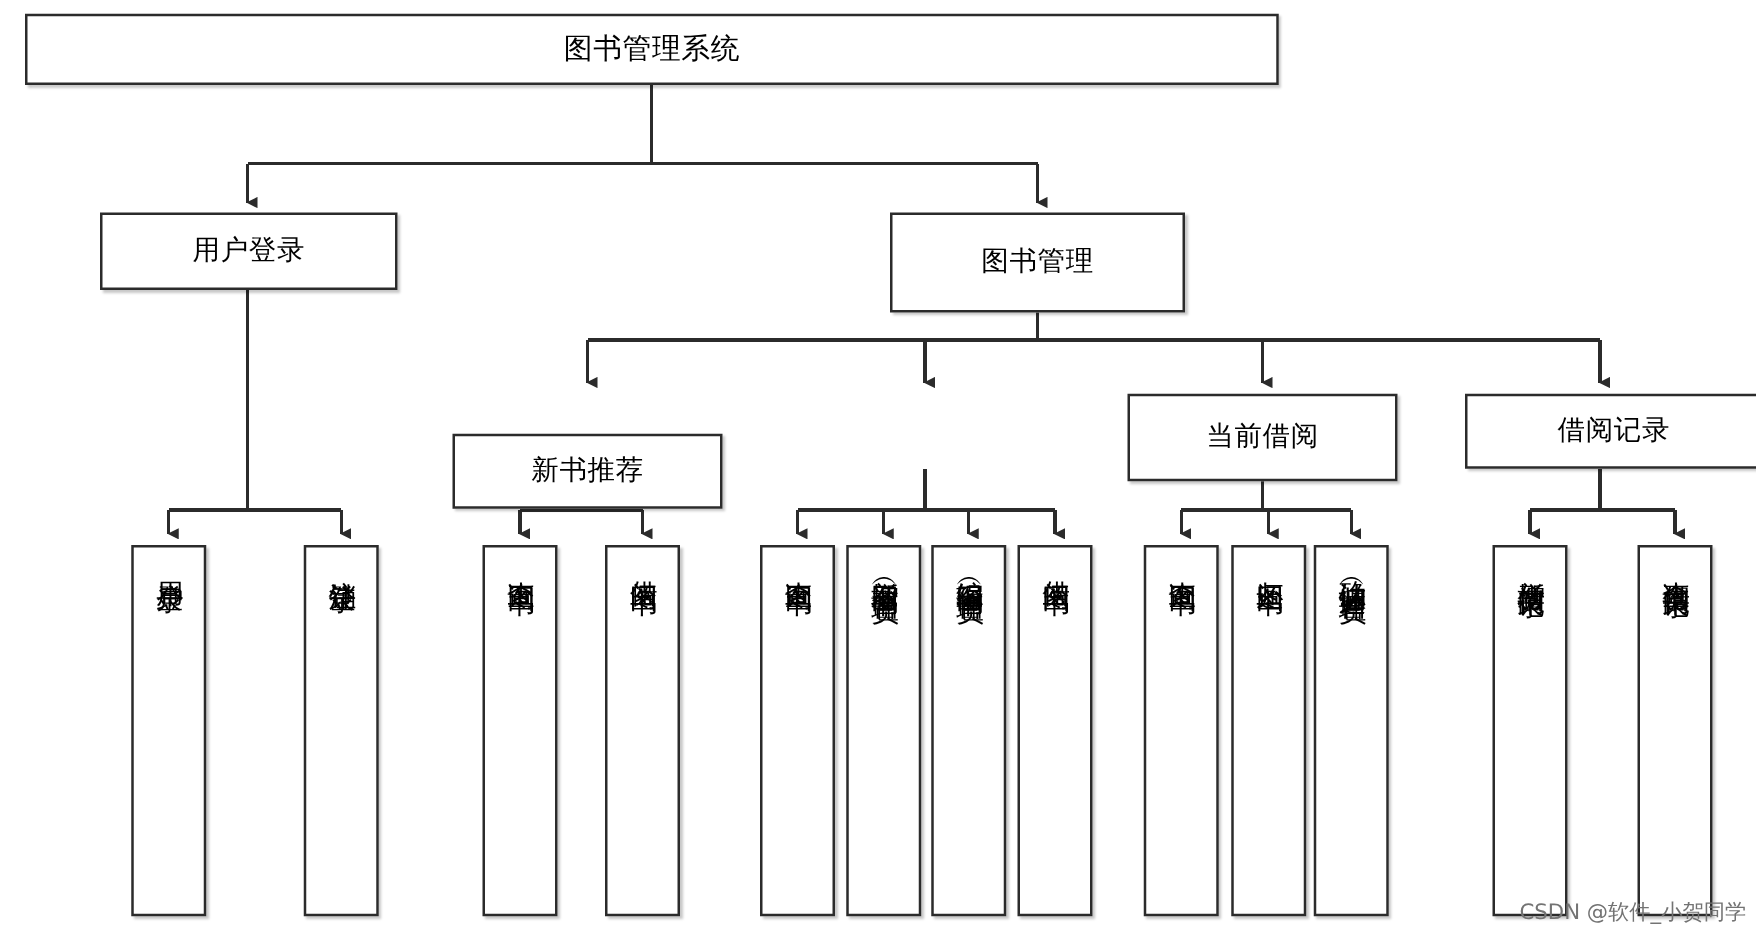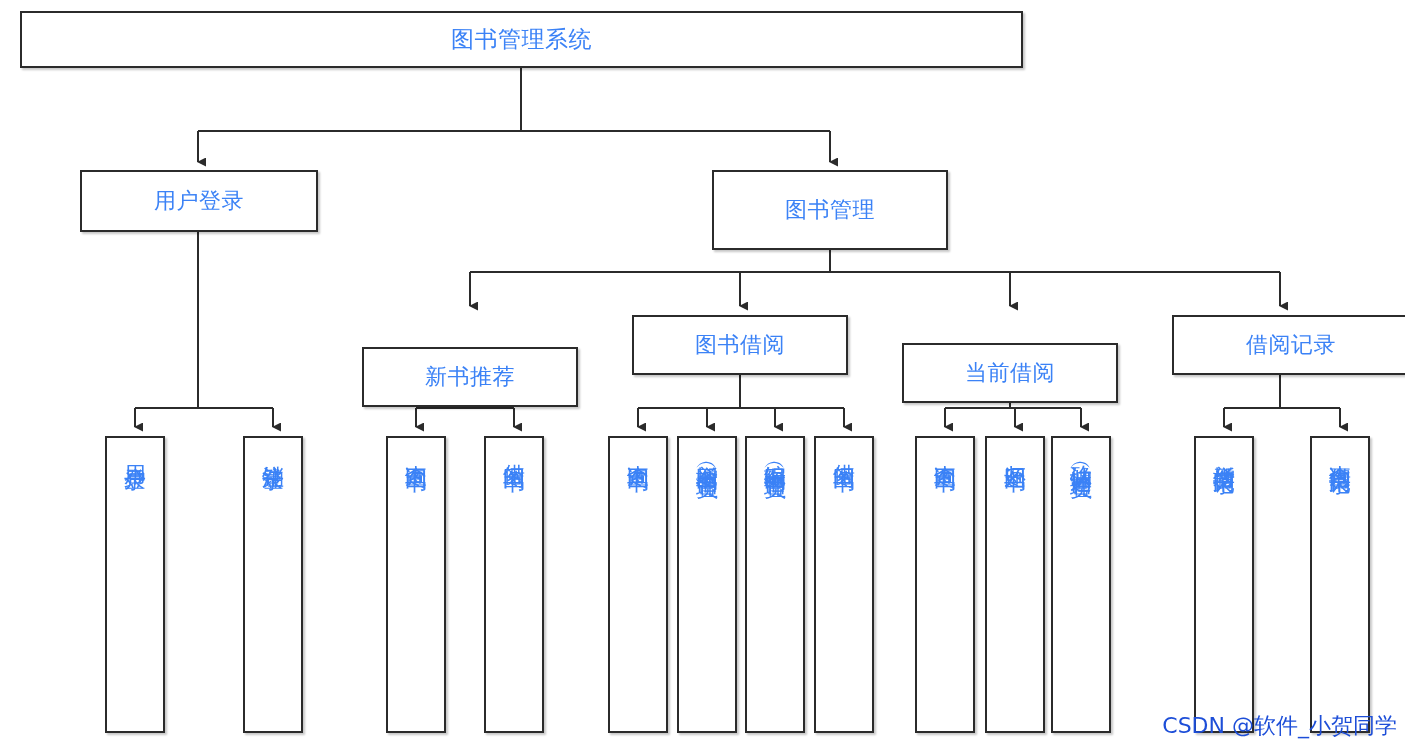--- a/index.html
+++ b/index.html
@@ -32,21 +32,21 @@
     box-sizing: border-box;
     background: #ffffff;
     border: 2px solid #2b2b2b;
     box-shadow: 2px 2px 2px rgba(0,0,0,0.22);
     display: flex;
     align-items: center;
     justify-content: center;
     z-index: 2;
   }
   .node-label {
-    color: #3b82f6;
+    color: #000000;
     letter-spacing: 0.5px;
     white-space: nowrap;
     line-height: 1.05;
   }
   
   .node.horiz .node-label {
     font-size: 22px;
   }
   .node.root .node-label {
     font-size: 23px;
@@ -60,22 +60,22 @@
     writing-mode: vertical-rl;
     text-orientation: upright;
     font-size: 22px;
     letter-spacing: 2px;
     line-height: 1;
   }
   #watermark {
     position: absolute;
     right: 8px;
     bottom: 6px;
-    font-size: 22px;
-    color: #1d4ed8;
+    font-size: 17px;
+    color: #737373;
     white-space: nowrap;
     z-index: 5;
     font-family: "DejaVu Sans", "Liberation Sans", sans-serif;
   }
 </style>
 </head>
 <body>
 
 <div id="diagram-root">
 
@@ -136,24 +136,21 @@
   <div class="node horiz" style="left:80px; top:170px; width:238px; height:62px;">
     <span class="node-label">用户登录</span>
   </div>
   <div class="node horiz" style="left:712px; top:170px; width:236px; height:80px;">
     <span class="node-label">图书管理</span>
   </div>
 
   <div class="node horiz" style="left:362px; top:315px; width:216px; height:60px;margin-top:32px;">
     <span class="node-label">新书推荐</span>
   </div>
-  <div class="node horiz" style="left:632px; top:315px; width:216px; height:60px;">
-    <span class="node-label">图书借阅</span>
-  </div>
-  <div class="node horiz" style="left:902px; top:315px; width:216px; height:60px;margin-top:28px;">
+  <div class="node horiz" style="left:902px; top:315px; width:216px; height:70px;">
     <span class="node-label">当前借阅</span>
   </div>
   <div class="node horiz" style="left:1172px; top:315px; width:238px; height:60px;">
     <span class="node-label">借阅记录</span>
   </div>
 
   <div class="node vert" style="left:105px; top:436px; width:60px; height:297px;">
     <span class="node-label">用户登录</span>
   </div>
   <div class="node vert" style="left:243px; top:436px; width:60px; height:297px;">

